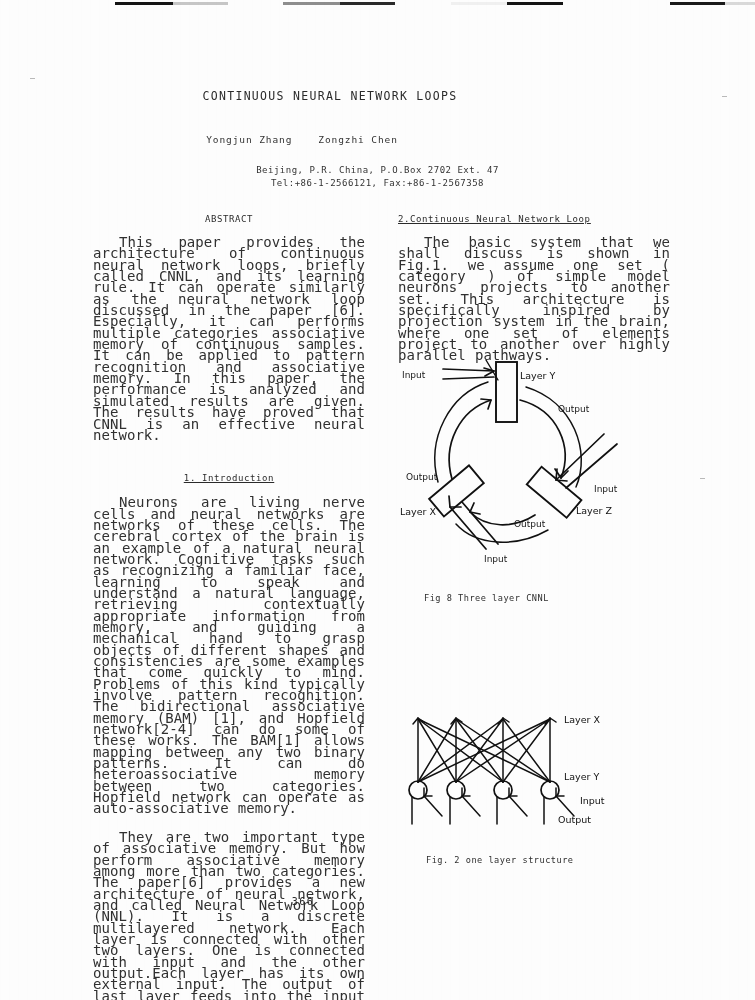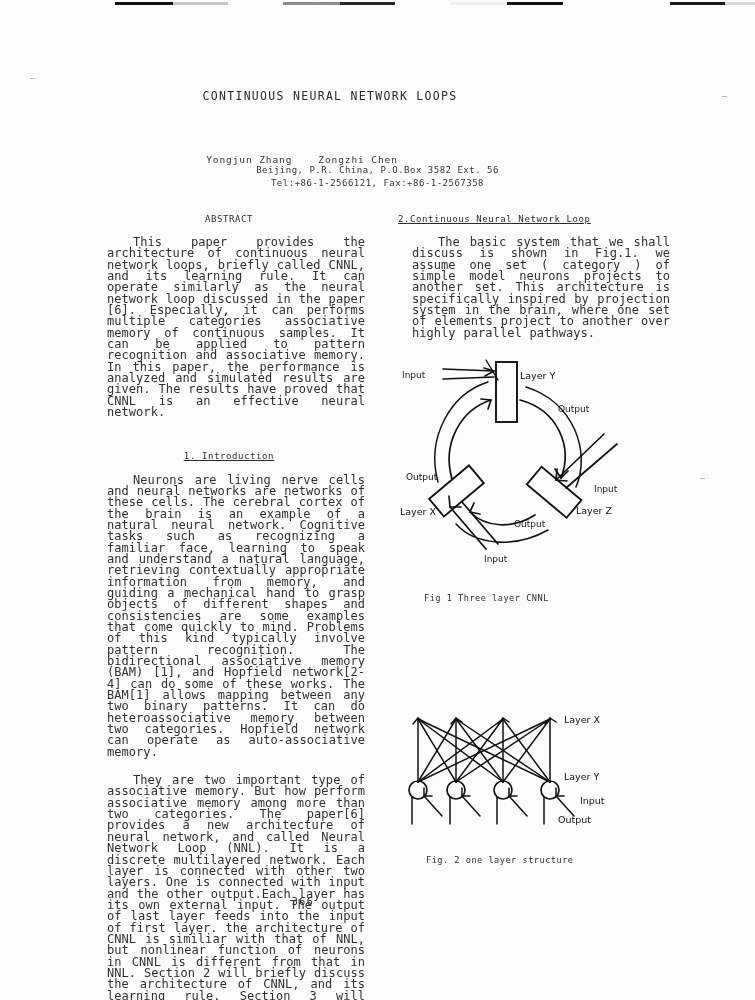--- a/index.html
+++ b/index.html
@@ -30,21 +30,21 @@
 
   .title{
     position:absolute;left:0;top:89px;width:660px;
     text-align:center;
     font-size:11.5px;letter-spacing:1.3px;
     color:#2a2a2a;
     font-family:"DejaVu Sans Mono", monospace;
   }
   .authors{
     position:absolute;left:0;top:134px;width:604px;
-    text-align:center;font-size:9.5px;letter-spacing:.9px;color:#333;margin-top:20px;
+    text-align:center;font-size:9.5px;letter-spacing:.9px;color:#333;
   }
   .author-gap{display:inline-block;width:26px;}
   .affil{
     position:absolute;left:0;top:164px;width:755px;
     text-align:center;font-size:9px;line-height:12.6px;
     letter-spacing:.5px;color:#333;
   }
 
   .col{position:absolute;top:214px;width:272px;color:#2e2e2e;}
   .col-left{left:93px;}
@@ -52,25 +52,25 @@
 
   .sec-head{
     font-size:9px;letter-spacing:.6px;margin:0 0 13px 0;
     text-align:center;color:#2b2b2b;
   }
   .sec-head.ul{
     text-decoration:underline;
     text-align:left;
   }
   .para{
-    font-size:12px;
+    font-size:14px;
     line-height:11.35px;
     text-align:justify;
     text-indent:26px;
-    margin:0 0 11px 14px;
+    margin:0 0 11px 0;
     letter-spacing:.05px;
     color:#303030;
     word-spacing:.6px;
   }
 
   
   .fig{position:absolute;}
   .fig1{left:398px;top:352px;width:290px;height:215px;}
   .fig2{left:398px;top:690px;width:290px;height:155px;}
   .fig-cap{
@@ -110,21 +110,21 @@
 
   <div class="doc">
 
     <div class="title">CONTINUOUS NEURAL NETWORK LOOPS</div>
 
     <div class="authors">
       <span>Yongjun Zhang</span><span class="author-gap"></span><span>Zongzhi Chen</span>
     </div>
 
     <div class="affil">
-      <div>Beijing, P.R. China, P.O.Box 3582 Ext. 56</div>
+      <div>Beijing, P.R. China, P.O.Box 2702 Ext. 47</div>
       <div>Tel:+86-1-2566121, Fax:+86-1-2567358</div>
     </div>
 
     <div class="col col-left">
       <div class="sec-head">ABSTRACT</div>
       <p class="para">This paper provides the architecture of continuous neural network loops, briefly called CNNL, and its learning rule. It can operate similarly as the neural network loop discussed in the paper [6]. Especially, it can performs multiple categories associative memory of continuous samples. It can be applied to pattern recognition and associative memory. In this paper, the performance is analyzed and simulated  results are given. The results have proved that CNNL is an effective neural network.</p>
       <div class="sec-head ul" style="text-align:center;margin-top:32px;margin-bottom:14px;"><span style="text-decoration:underline;">1. Introduction</span></div>
       <p class="para">Neurons are living nerve cells and neural networks are networks of these cells. The cerebral cortex of the brain is an example of a natural neural network. Cognitive tasks such as recognizing a familiar face, learning to speak and understand a natural language, retrieving contextually appropriate information from memory, and guiding a mechanical hand to grasp objects of different shapes and consistencies are some examples that come quickly to mind. Problems of this kind typically involve pattern recognition. The bidirectional associative memory (BAM) [1], and Hopfield network[2-4] can do some of these works. The BAM[1] allows mapping between any two binary patterns. It can do heteroassociative memory between two categories. Hopfield network can operate as auto-associative memory.</p>
       <p class="para" style="margin-top:17px;">They are two important type of associative memory. But how perform associative memory among more than two categories. The paper[6] provides a new architecture of neural network, and called Neural Network Loop (NNL). It is a discrete multilayered network. Each layer is connected with other two layers. One is connected with input and the other output.Each layer has its own external input. The output of last layer feeds into the input of first layer. the architecture of CNNL is similiar with that of NNL, but nonlinear function of neurons in CNNL is different from that in NNL.  Section 2 will briefly discuss the architecture of CNNL, and its learning rule. Section 3 will discuss its performance. Finally, section 4 gives computer simulation.</p>
     </div>
@@ -179,21 +179,21 @@
         <text class="lbl-b" x="2" y="163">Layer X</text>
         <text class="lbl-b" x="178" y="162">Layer Z</text>
         <text class="lbl" x="4" y="26">Input</text>
         <text class="lbl" x="196" y="140">Input</text>
         <text class="lbl" x="86" y="210">Input</text>
         <text class="lbl" x="160" y="60">Output</text>
         <text class="lbl" x="8" y="128">Output</text>
         <text class="lbl" x="116" y="175">Output</text>
       </svg>
     </div>
-    <div class="fig-cap cap1">Fig 1  Three layer CNNL</div>
+    <div class="fig-cap cap1">Fig 8  Three layer CNNL</div>
 
     <div class="fig fig2">
       <svg width="290" height="155" viewBox="0 0 290 155">
         <g stroke="#111" fill="none" stroke-width="1.5" stroke-linecap="round">
 
           <path d="M20,28 L20,92"></path>
           <path d="M58,28 L58,92"></path>
           <path d="M105,28 L105,92"></path>
           <path d="M152,28 L152,92"></path>
 

